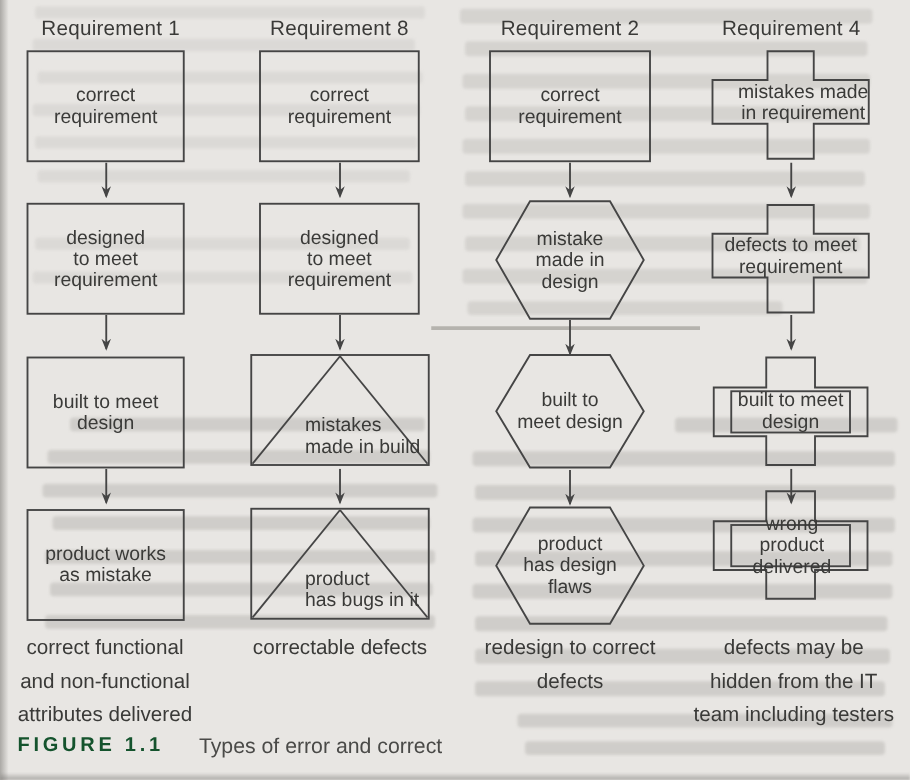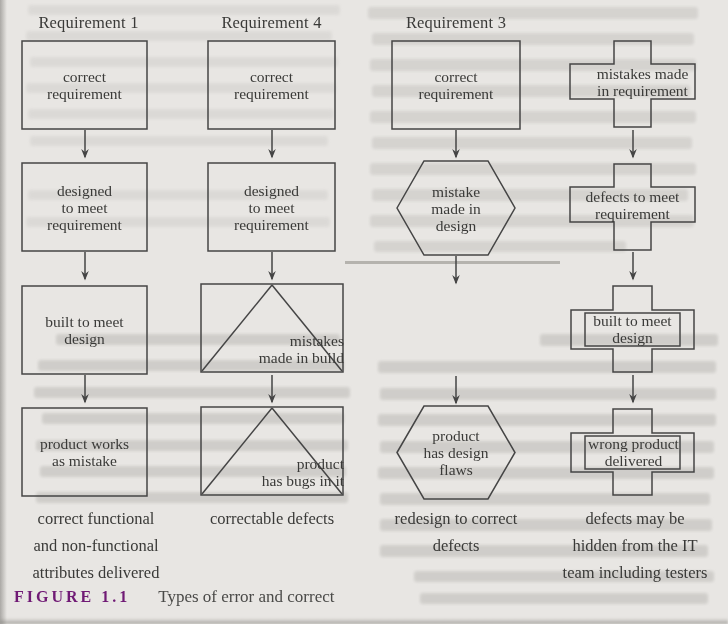--- a/index.html
+++ b/index.html
@@ -1,19 +1,19 @@
 <!DOCTYPE html>
 <html><head>
 <meta charset="utf-8">
 <style>
   html,body{margin:0;padding:0;background:#d8d6d3;}
   .page{
     position:relative;width:728px;height:624px;overflow:hidden;
     background:#e8e6e3;
-    font-family:Liberation Serif, serif;
+    font-family:Liberation Sans, sans-serif;
     color:#3a3a38;
   }
   
   .bleed{position:absolute;background:#c6c4c0;opacity:.55;border-radius:3px;filter:blur(1.4px);z-index:0;}
   .bleed.f{background:#d0cecb;opacity:.5;}
   .bleed.d{background:#bcbab6;opacity:.55;}
   .bleed.rule{background:#9a9892;opacity:.65;border-radius:0;filter:blur(.6px);}
   .scan-edge-left{position:absolute;left:0;top:0;bottom:0;width:7px;z-index:3;
     background:linear-gradient(90deg,rgba(120,118,114,.55),rgba(120,118,114,0));}
   .scan-edge-bottom{position:absolute;left:0;right:0;bottom:0;height:6px;z-index:3;
@@ -23,29 +23,29 @@
   .column{position:absolute;inset:0;}
   .col-header{position:absolute;top:12px;height:22px;display:flex;align-items:center;justify-content:center;
     font-size:16.5px;letter-spacing:.2px;}
   .shape{position:absolute;}
   .shape svg{position:absolute;inset:0;overflow:visible;}
   .shape svg *{stroke:#454545;stroke-width:1.5;fill:none;}
   .label{position:absolute;inset:0;display:flex;align-items:center;justify-content:center;
     text-align:center;white-space:pre-line;font-size:15.5px;line-height:17px;}
   .label.in-hbar{top:24px;bottom:29px;}
   .label.in-inner{left:15px;right:15px;top:27px;bottom:27px;}
-  .label.tri{inset:auto 0 7px 0;display:block;text-align:right;padding-left:44px;}
+  .label.tri{inset:auto 0 7px 0;display:block;text-align:left;padding-left:44px;}
   .arrow{position:absolute;width:12px;height:30px;}
   .arrow svg{display:block;}
   .arrow line{stroke:#454545;stroke-width:1.5;}
   .arrow path{fill:#454545;stroke:none;}
   .col-caption{position:absolute;top:505px;text-align:center;white-space:pre-line;
     font-size:16.5px;line-height:27px;}
   .figure-caption{position:absolute;left:14px;top:585px;height:24px;display:flex;align-items:center;}
-  .figure-number{font-weight:bold;font-size:16px;letter-spacing:3px;color:#701a75;}
+  .figure-number{font-weight:bold;font-size:16px;letter-spacing:3px;color:#14532d;}
   .figure-title{margin-left:28px;font-size:17px;color:#4a4a48;}
 </style>
 </head>
 <body>
 
 <div class="page">
 
   <div>
     <div class="bleed f" style="left:28px;top:5px;width:312px;height:10px"></div>
     <div class="bleed f" style="left:26px;top:31px;width:306px;height:10px"></div>
@@ -131,27 +131,27 @@
             <path d="M2.2,19 L6,28.5 L9.8,19 L6,22 Z"></path>
           </svg>
       </div>
       <div class="shape" style="left:21px;top:407px;width:127px;height:90px">
         <svg viewBox="0 0 127 90" width="127" height="90">
             <rect x="1" y="1" width="125" height="88"></rect>
           </svg>
         <div class="label">product works
 as mistake</div>
       </div>
-      <div class="col-caption" style="left:16px;width:160px">correct functional
+      <div class="col-caption" style="left:4px;width:160px">correct functional
 and non-functional
 attributes delivered</div>
     </div>
 
     <div class="column">
-      <div class="col-header" style="left:207px;width:129px">Requirement 4</div>
+      <div class="col-header" style="left:207px;width:129px">Requirement 8</div>
 
       <div class="shape" style="left:207px;top:40px;width:129px;height:90px">
         <svg viewBox="0 0 129 90" width="129" height="90">
             <rect x="1" y="1" width="127" height="88"></rect>
           </svg>
         <div class="label">correct
 requirement</div>
       </div>
       <div class="arrow" style="left:266px;top:130px">
         <svg viewBox="0 0 12 30" width="12" height="30">
@@ -194,21 +194,21 @@
             <path d="M72,2 L2,88"></path>
             <path d="M72,2 L142,88"></path>
           </svg>
         <div class="label tri">product
 has bugs in it</div>
       </div>
       <div class="col-caption" style="left:192px;width:160px">correctable defects</div>
     </div>
 
     <div class="column">
-      <div class="col-header" style="left:391px;width:130px">Requirement 3</div>
+      <div class="col-header" style="left:391px;width:130px">Requirement 2</div>
 
       <div class="shape" style="left:391px;top:40px;width:130px;height:90px">
         <svg viewBox="0 0 130 90" width="130" height="90">
             <rect x="1" y="1" width="128" height="88"></rect>
           </svg>
         <div class="label">correct
 requirement</div>
       </div>
       <div class="arrow" style="left:450px;top:130px">
         <svg viewBox="0 0 12 30" width="12" height="30">
@@ -223,39 +223,47 @@
         <div class="label">mistake
 made in
 design</div>
       </div>
       <div class="arrow" style="left:450px;top:256px">
         <svg viewBox="0 0 12 30" width="12" height="30">
             <line x1="6" y1="0" x2="6" y2="27"></line>
             <path d="M2.2,19 L6,28.5 L9.8,19 L6,22 Z"></path>
           </svg>
       </div>
+      <div class="shape" style="left:396px;top:283px;width:120px;height:92px">
+        <svg viewBox="0 0 120 92" width="120" height="92">
+            <polygon points="1,46 28,1 92,1 119,46 92,91 28,91"></polygon>
+          </svg>
+        <div class="label">built to
+meet design</div>
+      </div>
       <div class="arrow" style="left:450px;top:376px">
         <svg viewBox="0 0 12 30" width="12" height="30">
             <line x1="6" y1="0" x2="6" y2="27"></line>
             <path d="M2.2,19 L6,28.5 L9.8,19 L6,22 Z"></path>
           </svg>
       </div>
       <div class="shape" style="left:396px;top:405px;width:120px;height:95px">
         <svg viewBox="0 0 120 95" width="120" height="95">
             <polygon points="1,47.5 28,1 92,1 119,47.5 92,94 28,94"></polygon>
           </svg>
         <div class="label">product
 has design
 flaws</div>
       </div>
       <div class="col-caption" style="left:374px;width:164px">redesign to correct
 defects</div>
     </div>
 
     <div class="column">
+      <div class="col-header" style="left:561px;width:144px">Requirement 4</div>
 
       <div class="shape" style="left:569px;top:40px;width:147px;height:88px">
         <svg viewBox="0 0 127 88" width="127" height="88">
             <polygon points="45,1 82,1 82,24 126,24 126,59 82,59 82,87 45,87 45,59 1,59 1,24 45,24"></polygon>
           </svg>
         <div class="label in-hbar">mistakes made
 in requirement</div>
       </div>
       <div class="arrow" style="left:627px;top:130px">
         <svg viewBox="0 0 12 30" width="12" height="30">
@@ -283,21 +291,21 @@
           </svg>
         <div class="label in-inner">built to meet
 design</div>
       </div>
       <div class="arrow" style="left:627px;top:375px">
         <svg viewBox="0 0 12 30" width="12" height="30">
             <line x1="6" y1="0" x2="6" y2="27"></line>
             <path d="M2.2,19 L6,28.5 L9.8,19 L6,22 Z"></path>
           </svg>
       </div>
-      <div class="shape" style="left:570px;top:408px;width:127px;height:88px">
+      <div class="shape" style="left:570px;top:392px;width:127px;height:88px">
         <svg viewBox="0 0 125 88" width="125" height="88">
             <polygon points="43,1 82,1 82,25 124,25 124,64 82,64 82,87 43,87 43,64 1,64 1,25 43,25"></polygon>
             <rect x="15" y="28" width="95" height="33"></rect>
           </svg>
         <div class="label in-inner">wrong product
 delivered</div>
       </div>
       <div class="col-caption" style="left:545px;width:180px">defects may be
 hidden from the IT
 team including testers</div>

